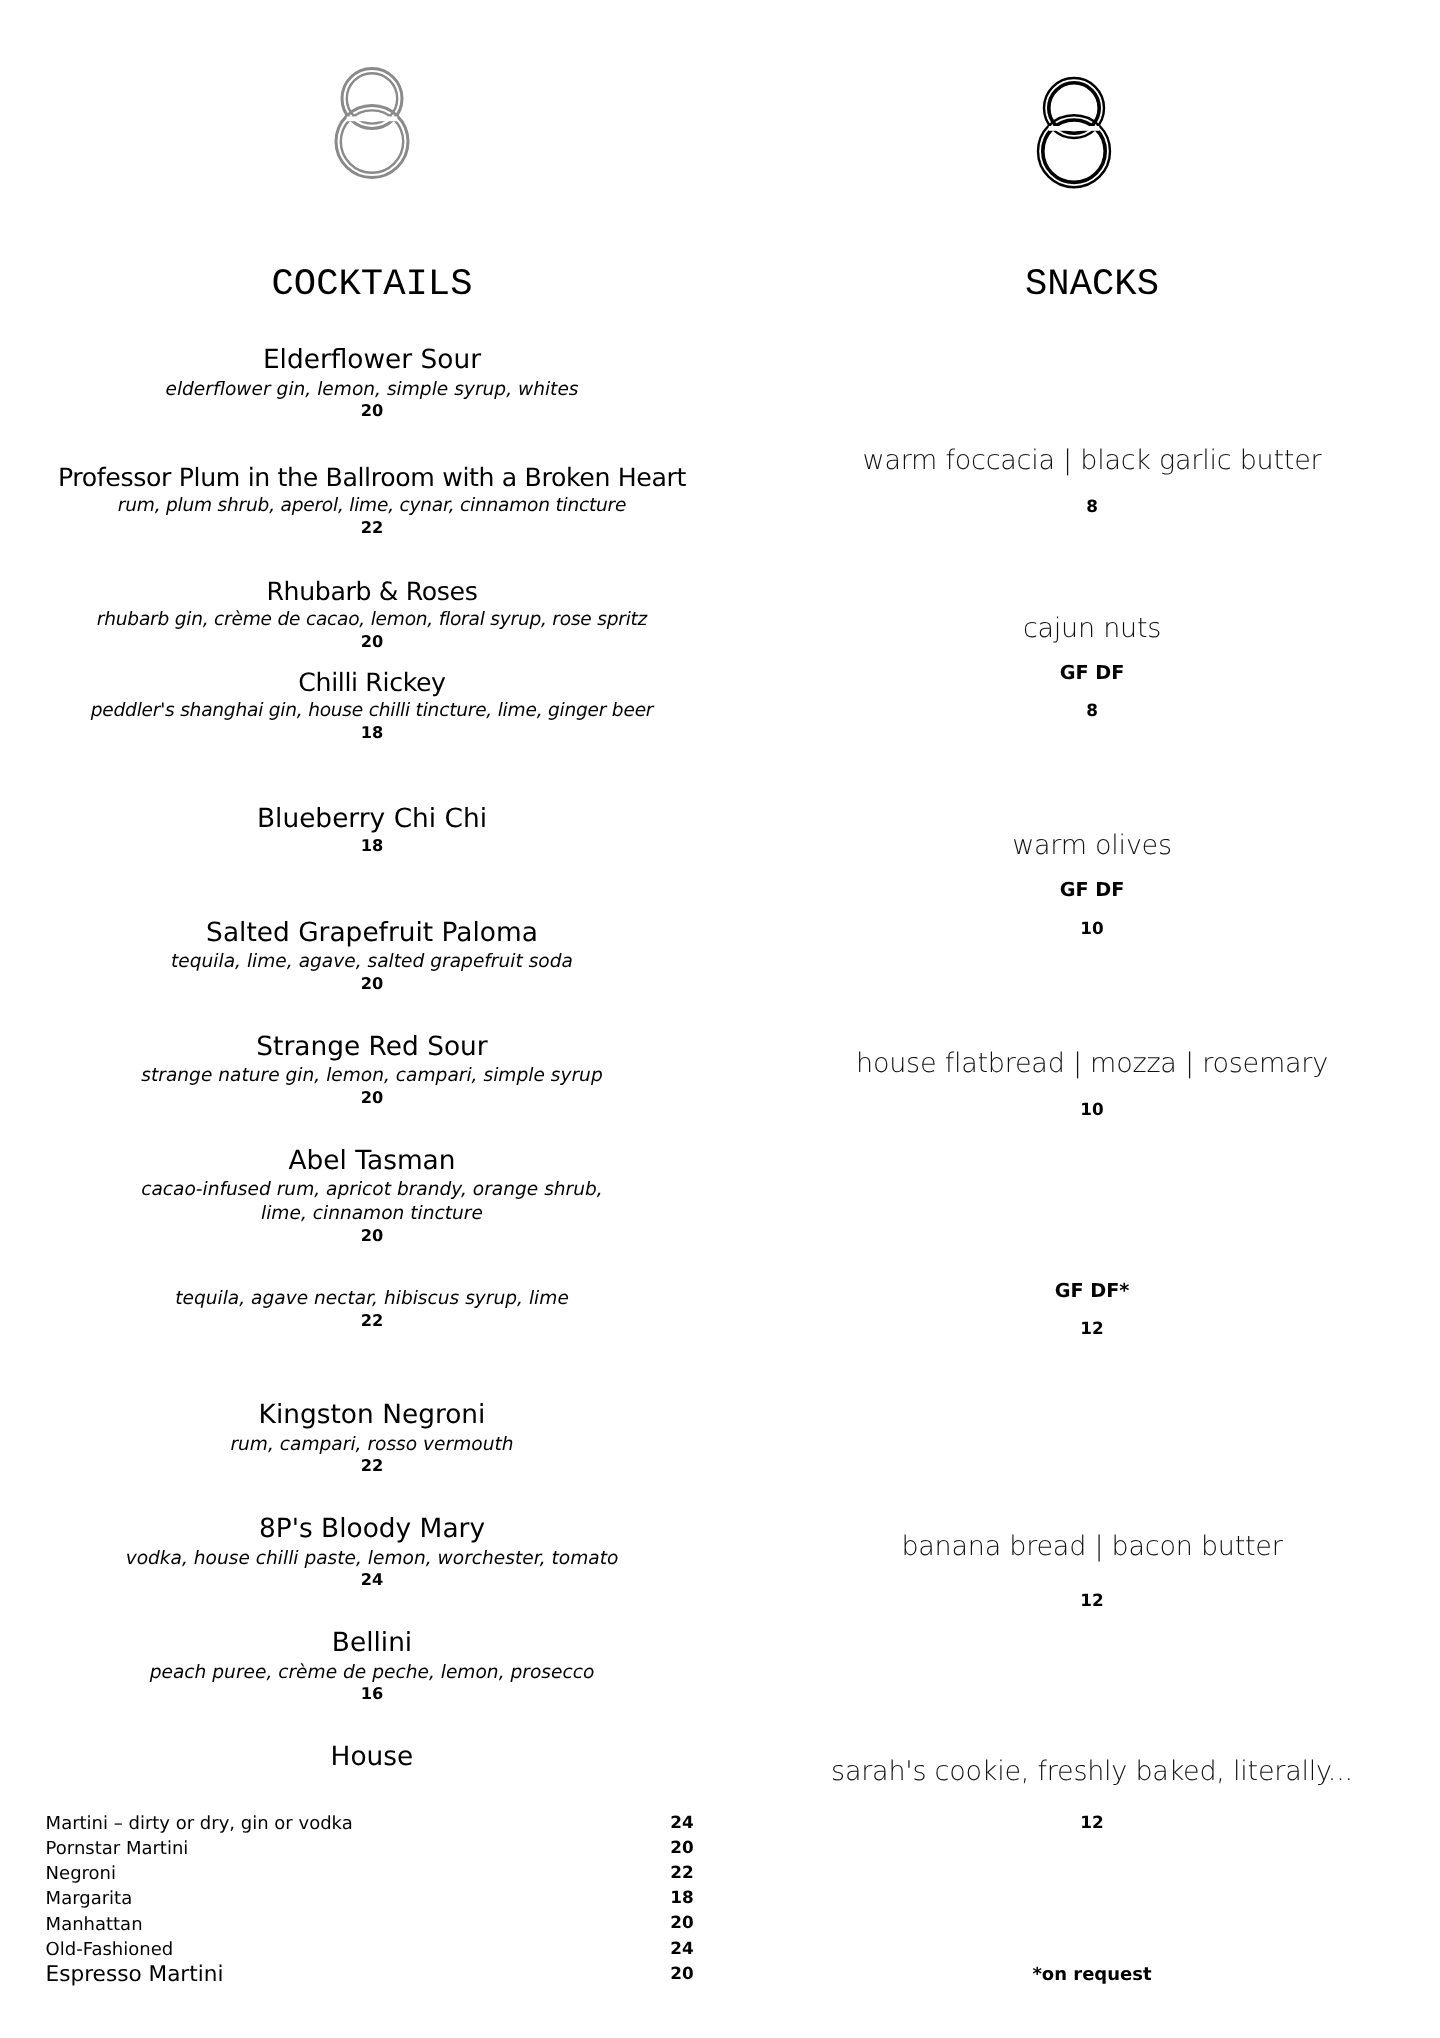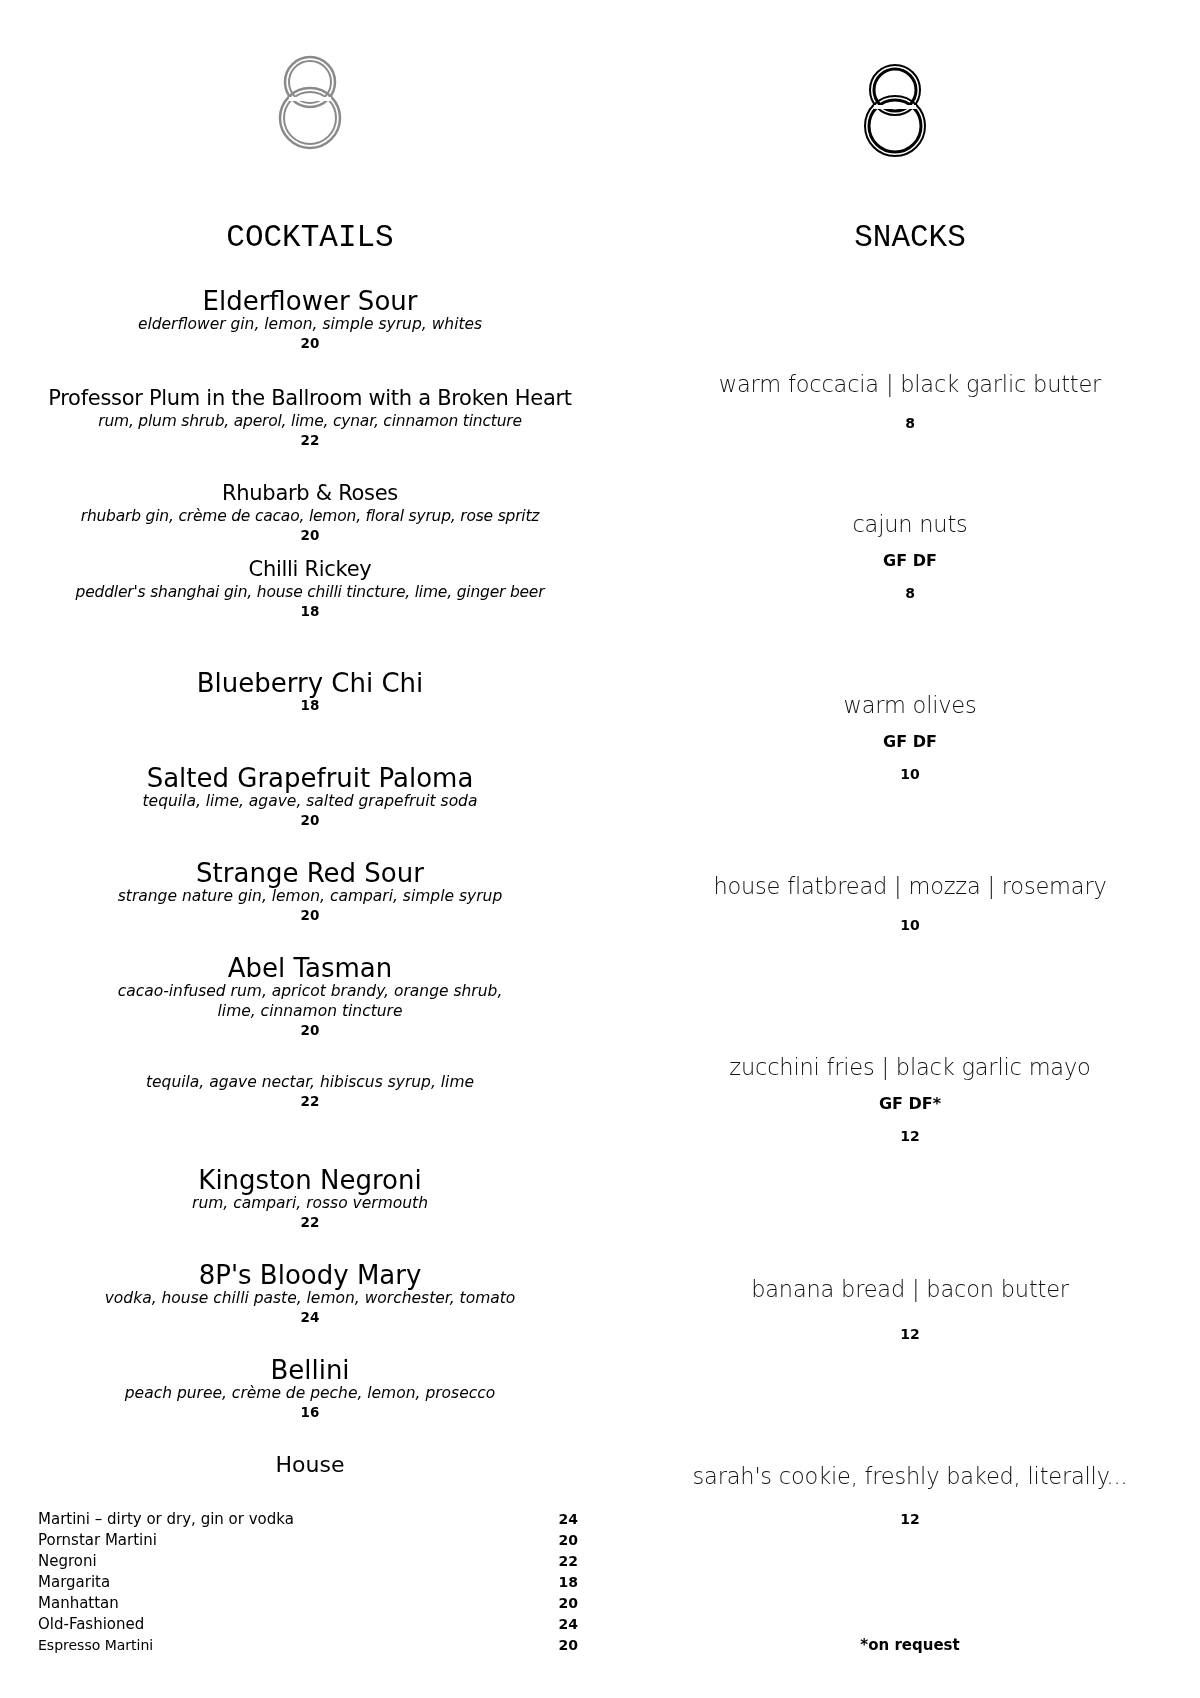--- a/index.html
+++ b/index.html
@@ -16,35 +16,35 @@
   .section-title {
     position: absolute; width: 100%; text-align: center;
     font-family: Liberation Mono, monospace; font-size: 31px; font-weight: normal;
     letter-spacing: 0px;
   }
   .col-left .section-title { top: 220px; }
   .col-right .section-title { top: 220px; }
 
   
   .cocktail { position: absolute; left: 0; width: 620px; text-align: center; }
-  .cocktail .name { font-family: "DejaVu Sans", sans-serif; font-size: 26px; line-height: 26px; }
+  .cocktail .name { font-family: "DejaVu Sans", sans-serif; font-size: 22px; line-height: 26px; }
   .cocktail .desc { font-family: "DejaVu Sans", sans-serif; font-style: italic; font-size: 15.5px; line-height: 20px; }
   .cocktail .price { font-family: "DejaVu Sans", sans-serif; font-weight: bold; font-size: 13.5px; line-height: 18px; }
   .cocktail.wide .name { font-size: 21px; letter-spacing: -0.3px; }
   .cocktail.wide .desc { letter-spacing: -0.2px; }
 
   .house-title {
     position: absolute; top: 1452px; width: 620px; text-align: center;
     font-size: 22px;
   }
   .house-list { position: absolute; left: 38px; top: 1509px; width: 540px; }
   .house-row { display: flex; justify-content: space-between; font-size: 15px; line-height: 21px; }
   .house-row .hname { }
   .house-row .hprice { font-weight: bold; font-size: 14px; width: 22px; text-align: right; }
-  .house-row.small .hname { font-size: 14px; }
+  .house-row.small .hname { font-size: 18px; }
 
   
   .snack { position: absolute; left: 0; width: 580px; text-align: center; }
   .snack .sname { font-family: "DejaVu Sans", sans-serif; font-weight: 300; font-size: 22.5px; line-height: 28px; color: #111; letter-spacing: -0.2px; }
   .snack .tags { font-weight: bold; font-size: 16px; line-height: 18px; margin-top: 14px; }
   .snack .sprice { font-weight: bold; font-size: 14px; line-height: 18px; margin-top: 14px; }
   .snack .sprice.gap { margin-top: 16px; }
 
   .footnote { position: absolute; top: 1636px; width: 580px; text-align: center; font-weight: bold; font-size: 15px; }
 </style>
@@ -198,21 +198,20 @@
     <div class="tags">GF DF</div>
     <div class="sprice">10</div>
   </div>
 
   <div class="snack" style="top:872px">
     <div class="sname">house flatbread | mozza | rosemary</div>
     <div class="sprice gap">10</div>
   </div>
 
   <div class="snack" style="top:1053px">
-    <div class="sname">zucchini fries | black garlic mayo</div>
     <div class="tags">GF DF*</div>
     <div class="sprice">12</div>
   </div>
 
   <div class="snack" style="top:1275px">
     <div class="sname">banana bread |  bacon butter</div>
     <div class="sprice gap" style="margin-top:22px">12</div>
   </div>
 
   <div class="snack" style="top:1462px">

